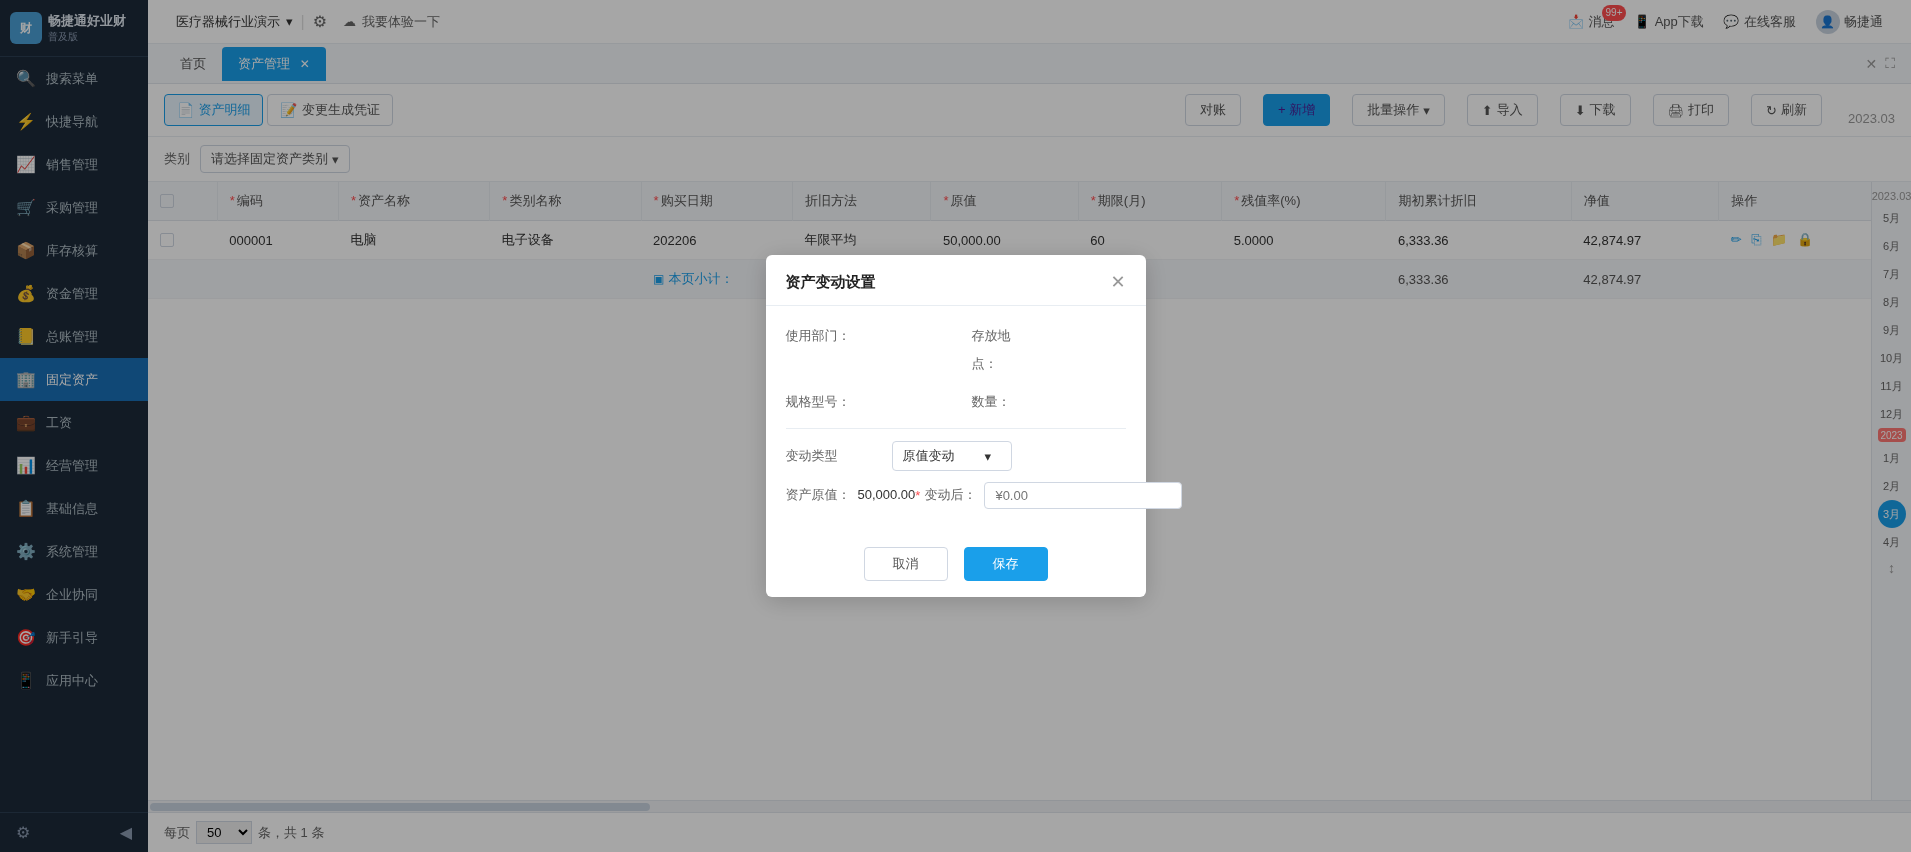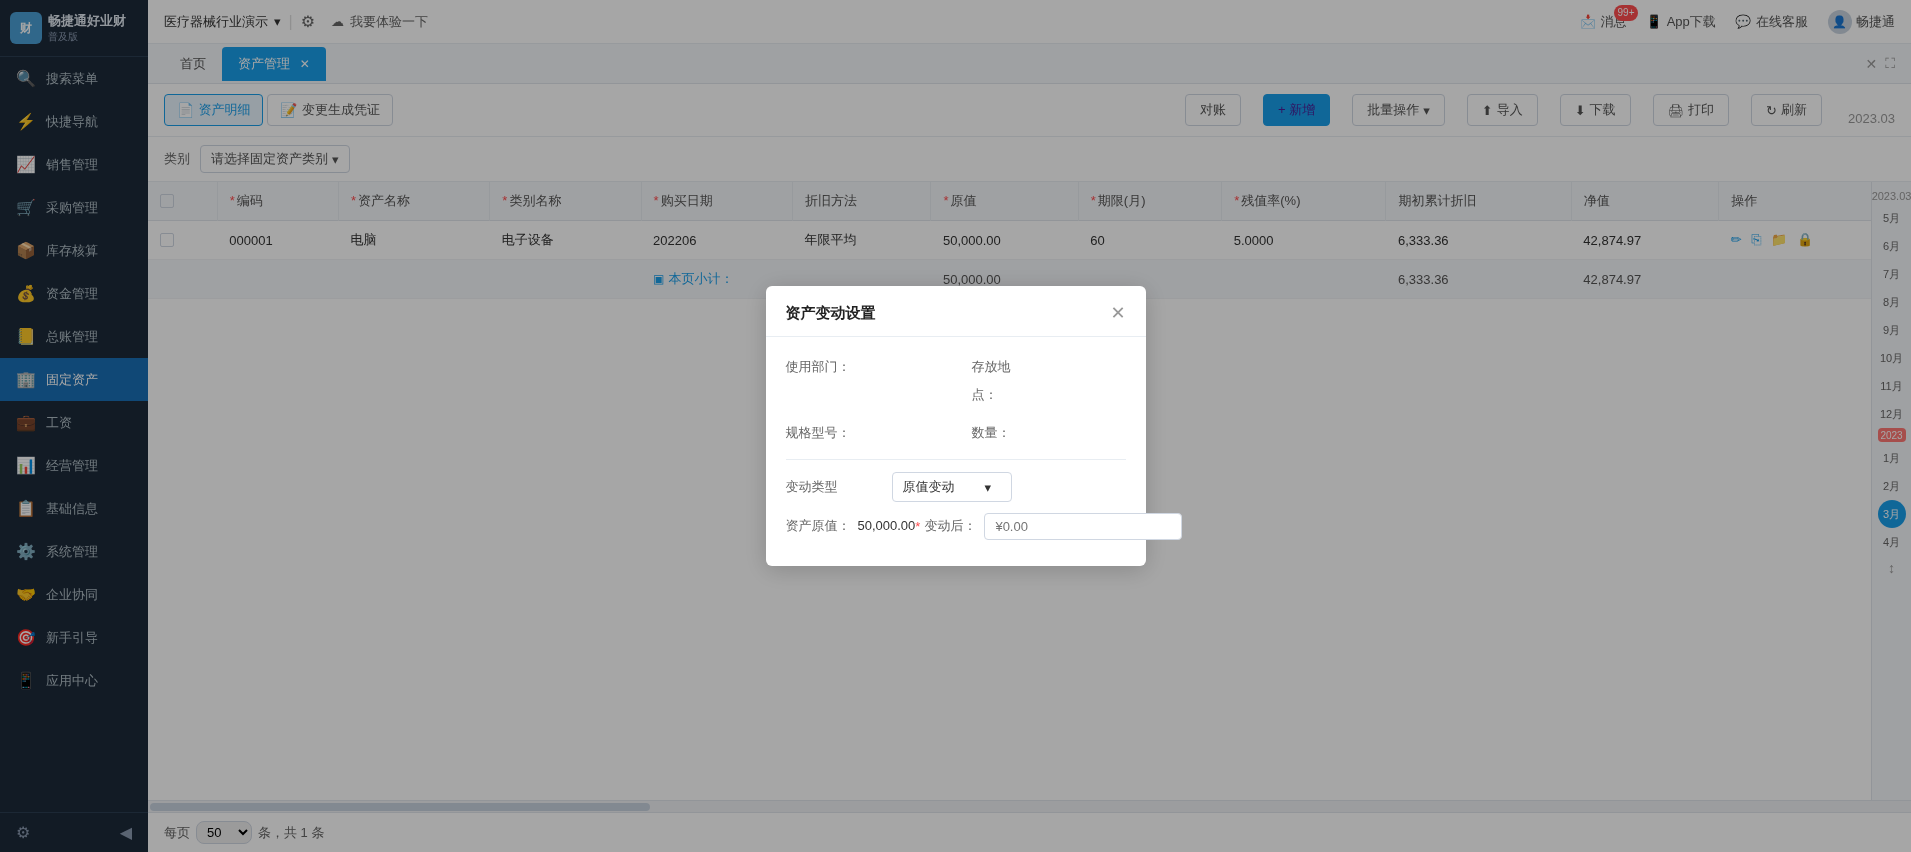--- a/index.html
+++ b/index.html
@@ -73,21 +73,21 @@
       height: 852px;
       overflow: hidden;
     }
 
     
     .topbar {
       height: 44px;
       background: #fff;
       display: flex;
       align-items: center;
-      padding: 0 16px;
+      padding: 0 28px;
       border-bottom: 1px solid #e8edf2;
       flex-shrink: 0;
     }
     .topbar-company {
       display: flex; align-items: center; gap: 6px;
       font-size: 13px; color: #333; cursor: pointer;
     }
     .topbar-sep { color: #ddd; margin: 0 8px; }
     .topbar-gear { font-size: 16px; color: #666; cursor: pointer; }
     .topbar-experience {
@@ -281,21 +281,21 @@
       align-items: center;
       padding: 8px 16px;
       border-top: 1px solid #e0e5ec;
       font-size: 13px;
       color: #666;
       flex-shrink: 0;
       background: white;
     }
     .page-size-select {
       border: 1px solid #d0d7e2;
-      border-radius: 8px;
+      border-radius: 0;
       padding: 2px 6px;
       font-size: 13px;
       margin: 0 6px;
     }
 
     
     .h-scroll {
       height: 12px;
       background: #f0f2f5;
       border-top: 1px solid #e0e5ec;
@@ -695,16 +695,20 @@
             </div>
           </div>
           <div class="modal-input-row">
             <span class="modal-input-label">资产原值：</span>
             <span class="modal-input-value">50,000.00</span>
             <span style="color:#ff4d4f; margin-right:4px;">*</span>
             <span class="modal-input-label" style="width:60px;">变动后：</span>
             <input class="modal-input" type="text" placeholder="¥0.00" style="">
           </div>
         </div>
+        <div class="modal-footer">
+          <button class="btn-cancel">取消</button>
+          <button class="btn-save">保存</button>
+        </div>
       </div>
     </div>
   </div>
 </div>
 
 </body></html>

